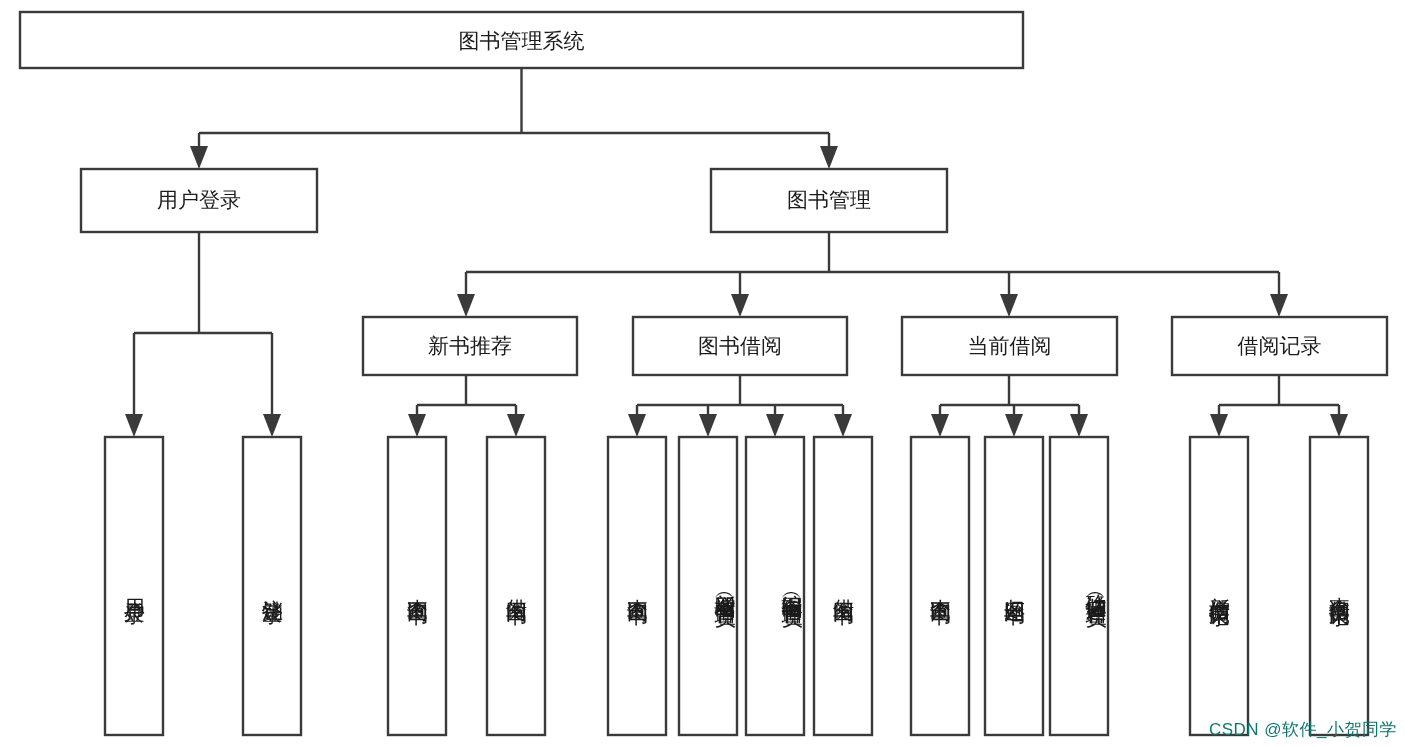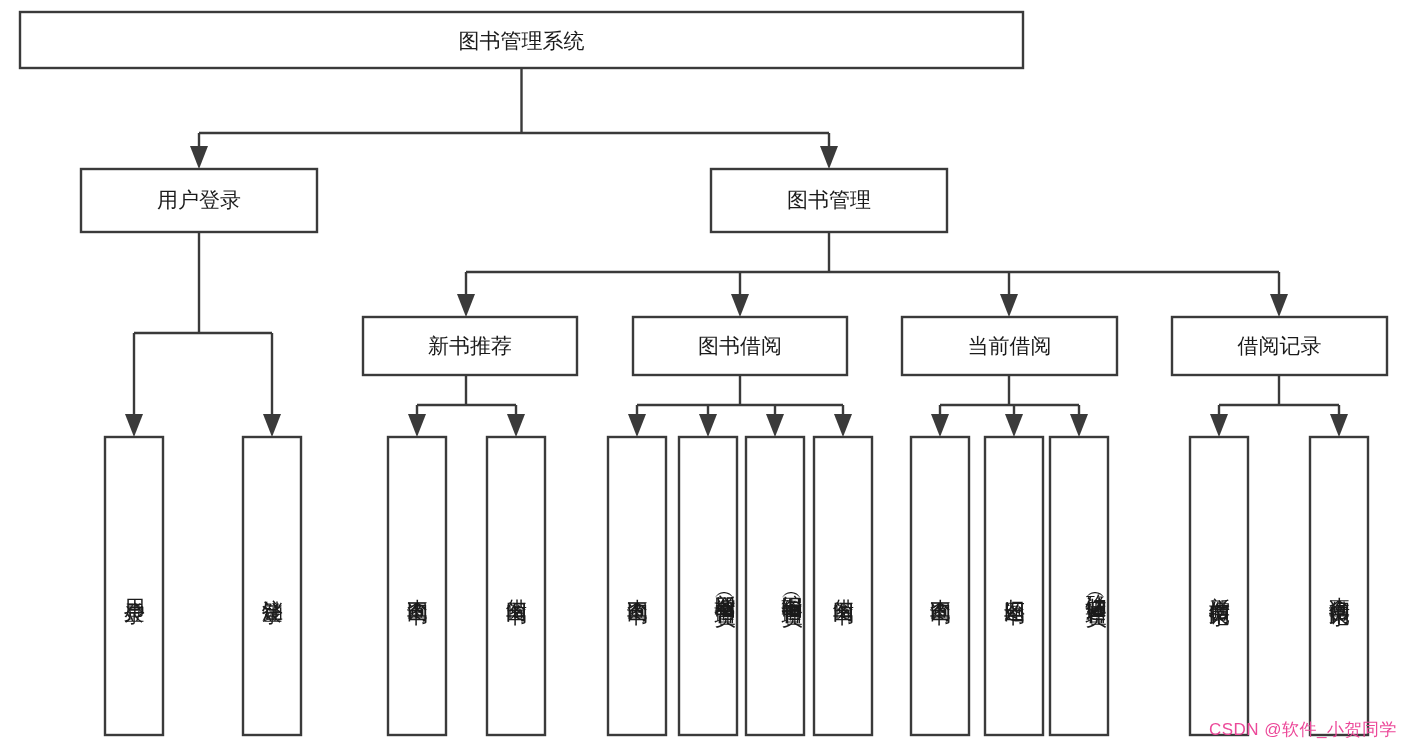--- a/index.html
+++ b/index.html
@@ -62,21 +62,21 @@
   .arrow-head {
     fill: #3a3a3a;
     stroke: none;
   }
   #watermark {
     position: absolute;
     right: 8px;
     bottom: 6px;
     font-family: "Liberation Sans", "DejaVu Sans", sans-serif;
     font-size: 17px;
-    color: #ec4899;
+    color: #0f766e;
     letter-spacing: 0.5px;
     user-select: none;
   }
 </style>
 </head>
 <body>
 
 <div id="diagram-root">
 
   <svg class="flow" viewBox="0 0 1405 747" xmlns="http://www.w3.org/2000/svg">

